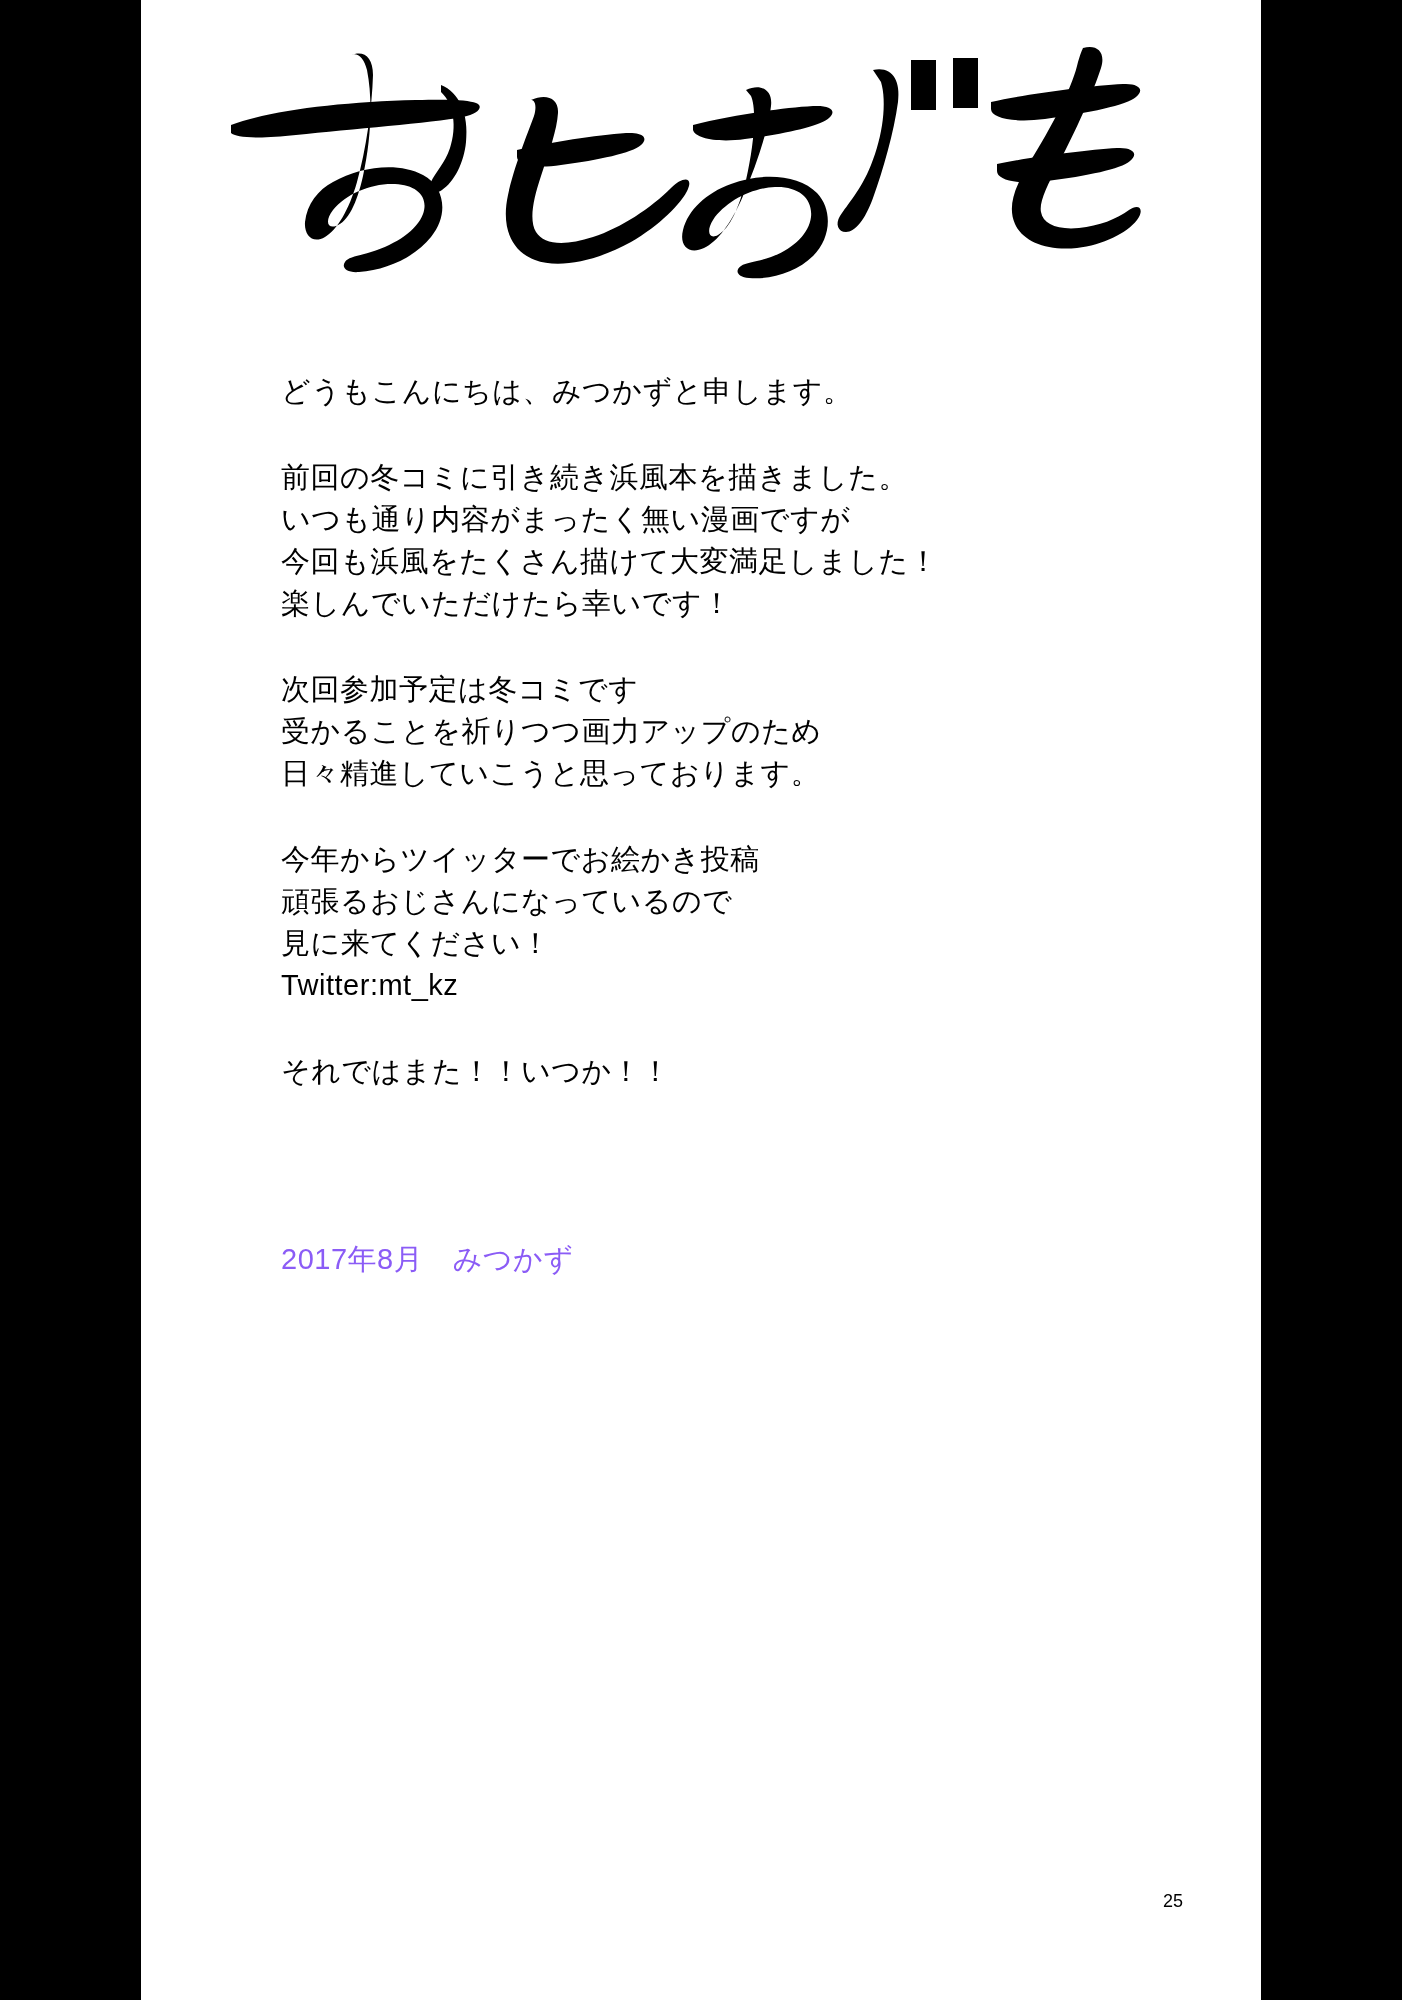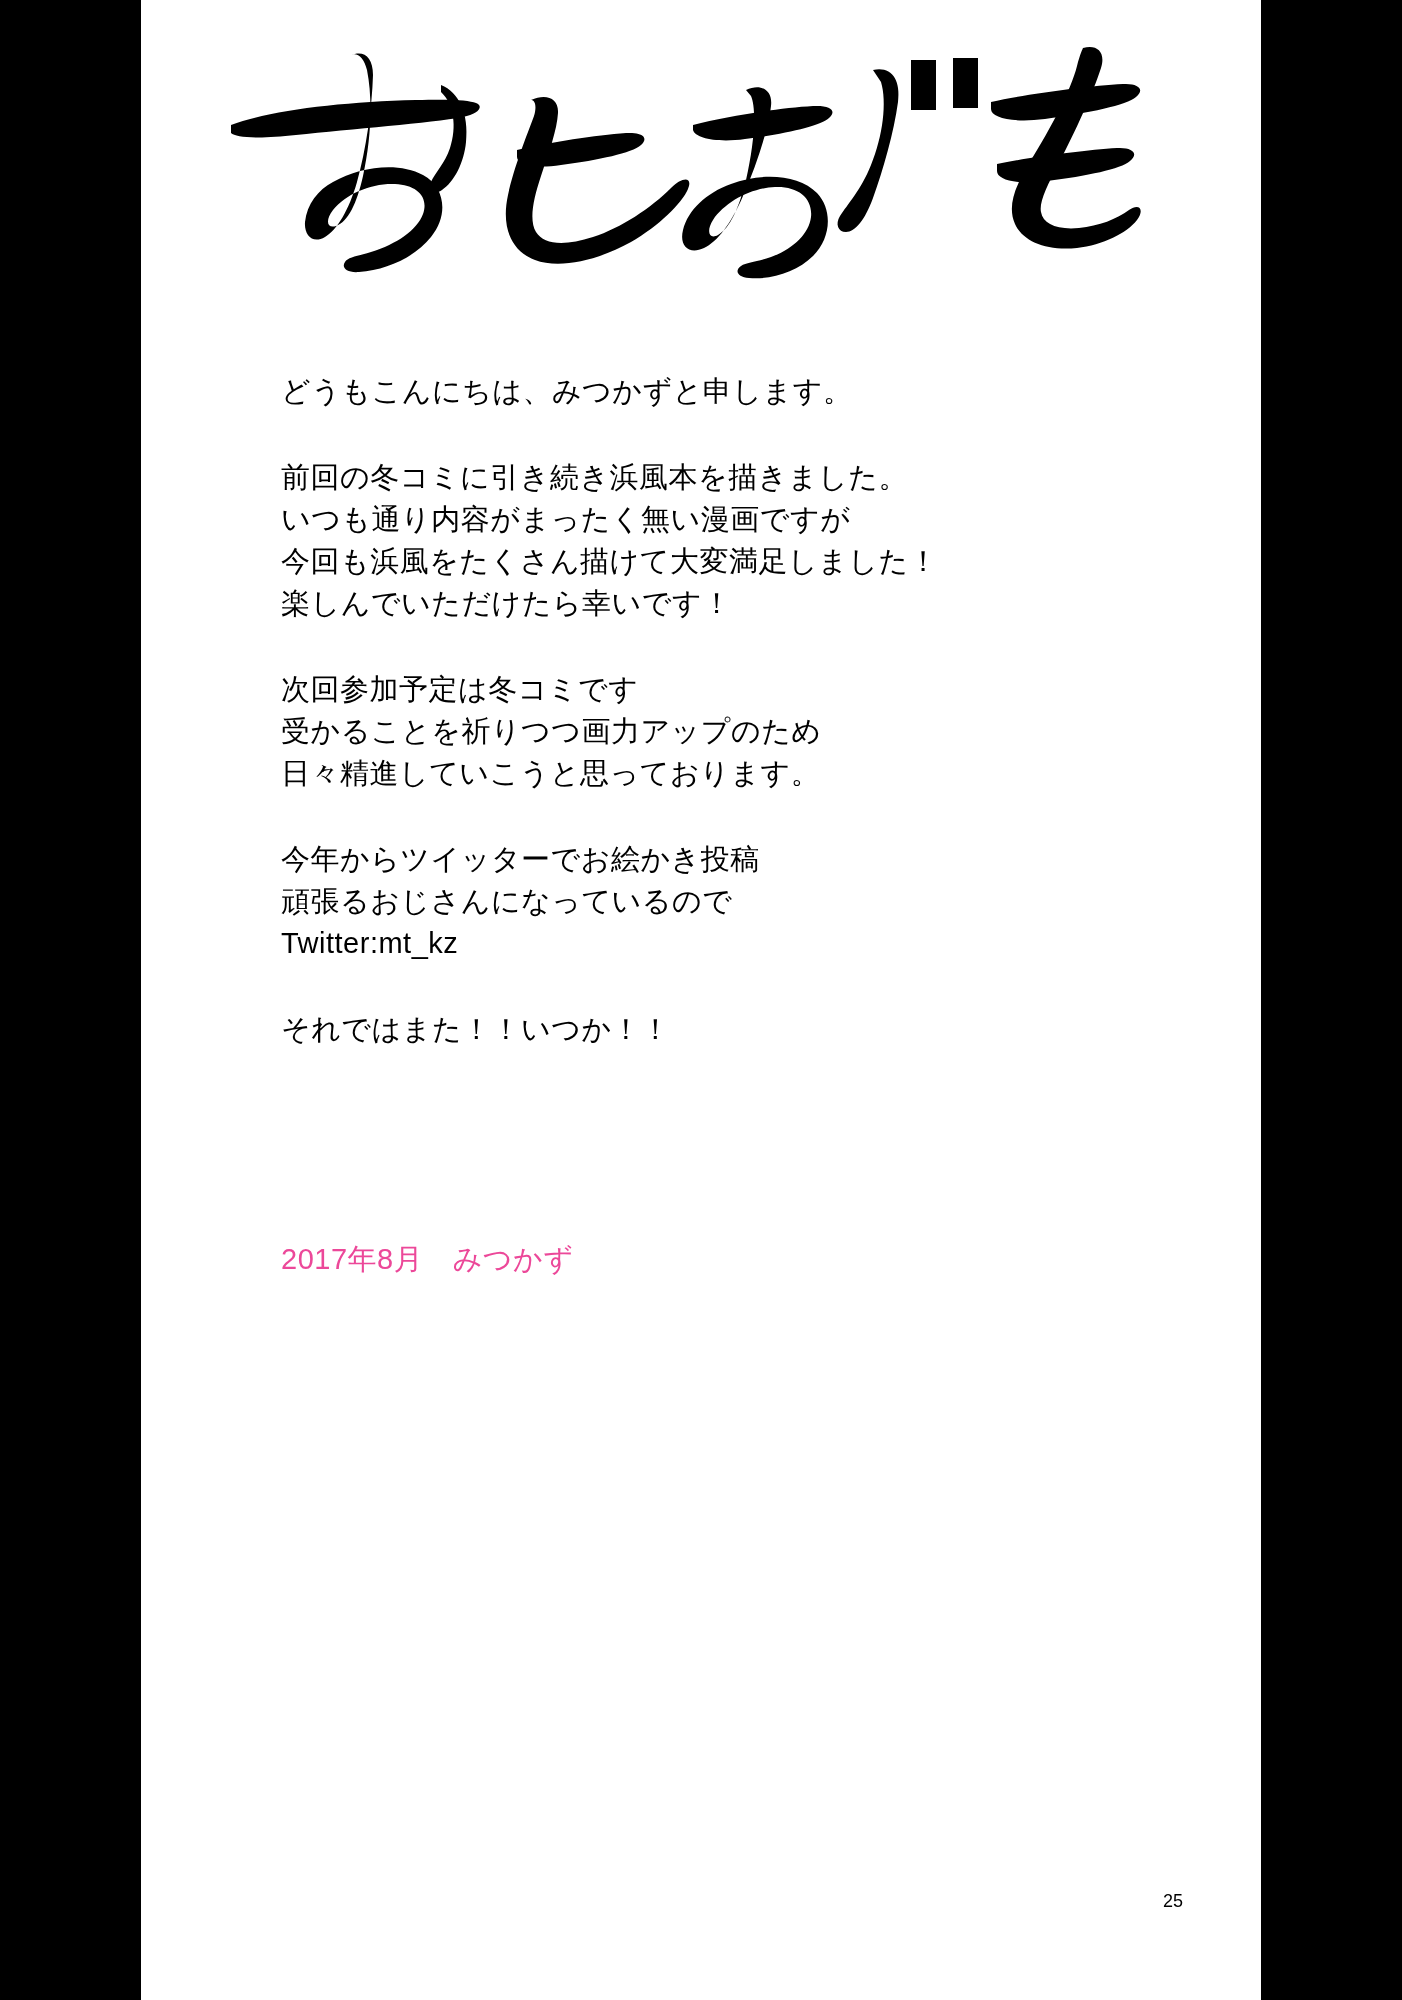--- a/index.html
+++ b/index.html
@@ -57,21 +57,21 @@
     line-height: 42px;
     letter-spacing: 0.5px;
   }
   .sig {
     position: absolute;
     left: 140px;
     top: 1240px;
     font-size: 29px;
     letter-spacing: 0.5px;
     white-space: pre;
-    color: #ec4899;
+    color: #8b5cf6;
   }
   .page-number {
     position: absolute;
     right: 78px;
     bottom: 88px;
     font-size: 18px;
     color: #000000;
   }
 </style>
 </head>
@@ -119,20 +119,21 @@
 
     <div class="para">
       <span class="line">次回参加予定は冬コミです</span>
       <span class="line">受かることを祈りつつ画力アップのため</span>
       <span class="line">日々精進していこうと思っております。</span>
     </div>
 
     <div class="para">
       <span class="line">今年からツイッターでお絵かき投稿</span>
       <span class="line">頑張るおじさんになっているので</span>
+      <span class="line">見に来てください！</span>
       <span class="line">Twitter:mt_kz</span>
     </div>
 
     <div class="para">
       <span class="line">それではまた！！いつか！！</span>
     </div>
 
   </div>
 
   <div class="sig">2017年8月　みつかず</div>

